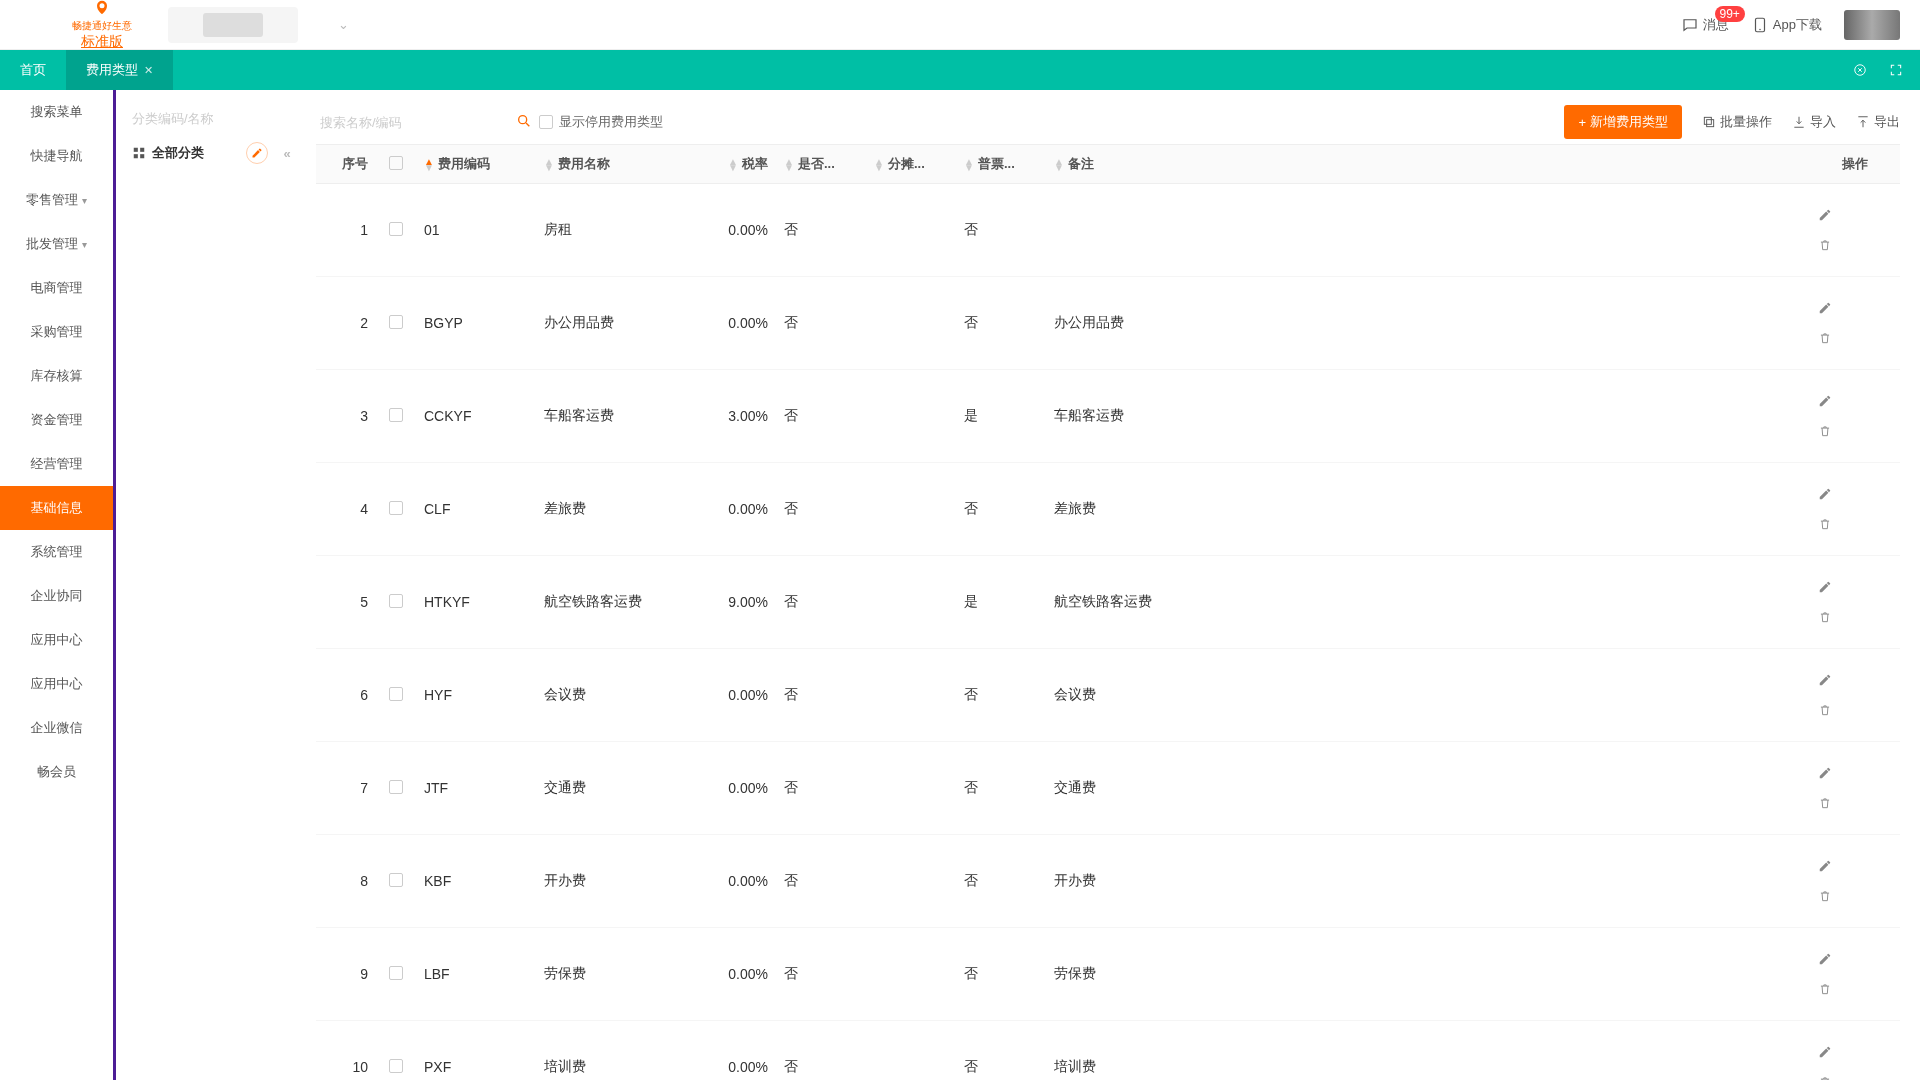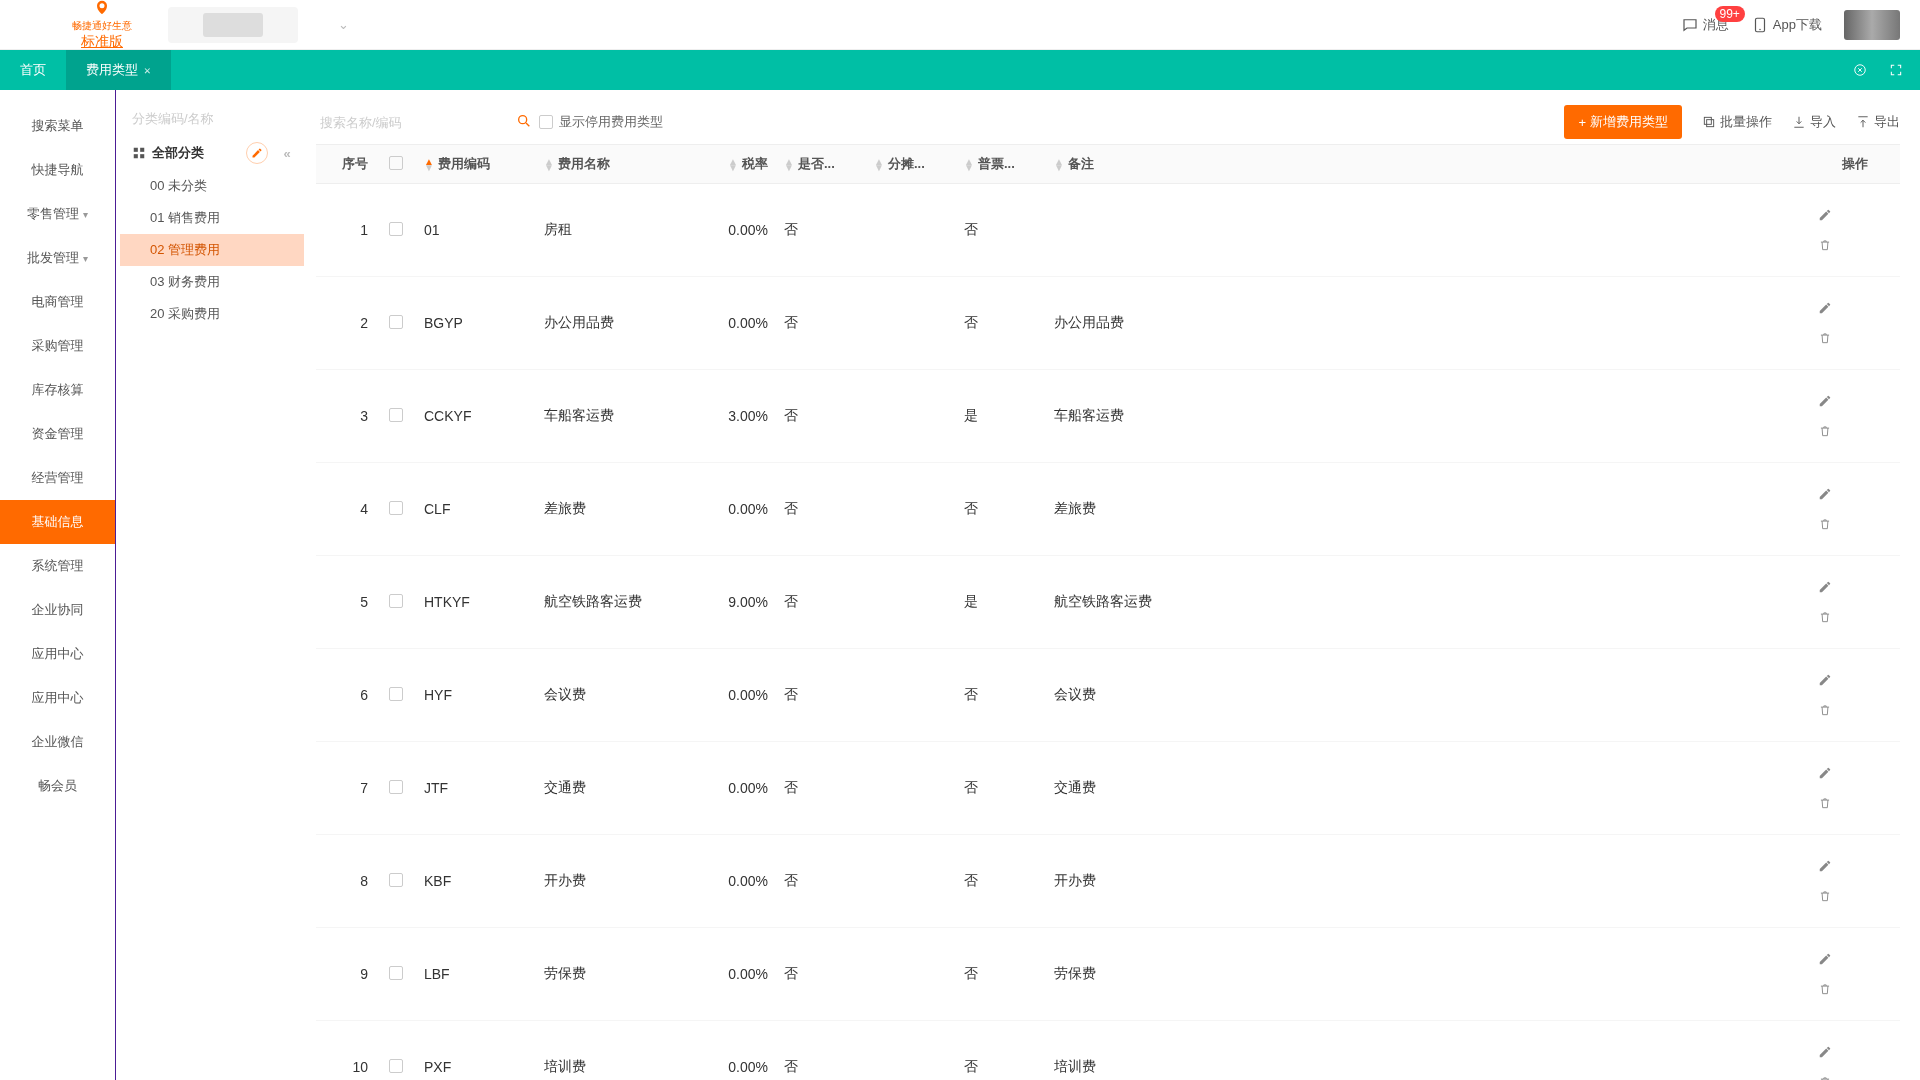--- a/index.html
+++ b/index.html
@@ -14,30 +14,30 @@
 .company-img { width: 60px; height: 24px; background: #ddd; border-radius: 3px; }
 .chev { margin-left: 40px; color: #bbb; }
 .header-right { margin-left: auto; display: flex; align-items: center; gap: 22px; color: #555; }
 .hdr-item { display: flex; align-items: center; gap: 4px; cursor: pointer; position: relative; }
 .badge { position: absolute; top: -10px; right: -16px; background: #ff4040; color: #fff; border-radius: 8px; font-size: 12px; padding: 1px 5px; }
 .avatar { width: 56px; height: 30px; background: linear-gradient(90deg,#666,#aaa,#777); border-radius: 3px; }
 .icon-box { font-size: 16px; }
 
 
 .tab-bar { height: 40px; background: #00bfa5; display: flex; align-items: stretch; color: #fff; position: relative; }
-.tab { padding: 0 20px; display: flex; align-items: center; gap: 6px; cursor: pointer; font-family: Liberation Mono, monospace; }
+.tab { padding: 0 20px; display: flex; align-items: center; gap: 6px; cursor: pointer; }
 .tab.home { background: #00bfa5; }
 .tab.active { background: #00a38e; }
 .tab-close { font-size: 11px; opacity: .8; }
 .tab-actions { margin-left: auto; display: flex; align-items: center; gap: 8px; padding: 0 10px; }
 .tab-act-btn { width: 28px; height: 28px; display: flex; align-items: center; justify-content: center; color: #fff; cursor: pointer; }
 
 
 .layout { display: flex; height: calc(100% - 90px); }
-.left-nav { width: 116px; background: #fff; border-right: 1px solid #4c1d95; display: flex; flex-direction: column; padding-top: 14px; }
+.left-nav { width: 116px; background: #fff; border-right: 3px solid #4c1d95; display: flex; flex-direction: column; padding-top: 0; }
 .nav-item { height: 44px; display: flex; align-items: center; justify-content: center; gap: 4px; color: #555; cursor: pointer; font-size: 13px; }
 .nav-item.active { background: #ff6a00; color: #fff; }
 .nav-caret { font-size: 10px; color: #999; }
 
 
 .content { flex: 1; display: flex; flex-direction: column; padding: 10px 20px 0 4px; }
 .content-top { display: flex; align-items: flex-start; gap: 0; }
 
 
 .cat-col { width: 184px; display: flex; flex-direction: column; }
@@ -229,27 +229,20 @@
               </svg>
           </span>
           <span>全部分类</span>
           <span class="edit-ic">
             <svg width="12" height="12" viewBox="0 0 24 24">
                 <path fill="#ff6a00" d="M3 17.25V21h3.75L17.81 9.94l-3.75-3.75L3 17.25zM20.71 7.04a1 1 0 000-1.41l-2.34-2.34a1 1 0 00-1.41 0l-1.83 1.83 3.75 3.75 1.83-1.83z"></path>
               </svg>
           </span>
           <span class="cat-collapse">«</span>
         </div>
-        <div class="cat-list" id="cat-list">
-            <div class="cat-item">00 未分类</div>
-            <div class="cat-item">01 销售费用</div>
-            <div class="cat-item active">02 管理费用</div>
-            <div class="cat-item">03 财务费用</div>
-            <div class="cat-item">20 采购费用</div>
-          </div>
       </div>
 
       <div class="main-panel">
         <div class="toolbar">
           <div class="tb-search">
             <input placeholder="搜索名称/编码" style="">
             <span class="tb-search-ic">
               <svg width="16" height="16" viewBox="0 0 24 24">
                   <circle cx="10" cy="10" r="6" fill="none" stroke="#ff6a00" stroke-width="2"></circle>
                   <path stroke="#ff6a00" stroke-width="2" d="M15 15l5 5"></path>

